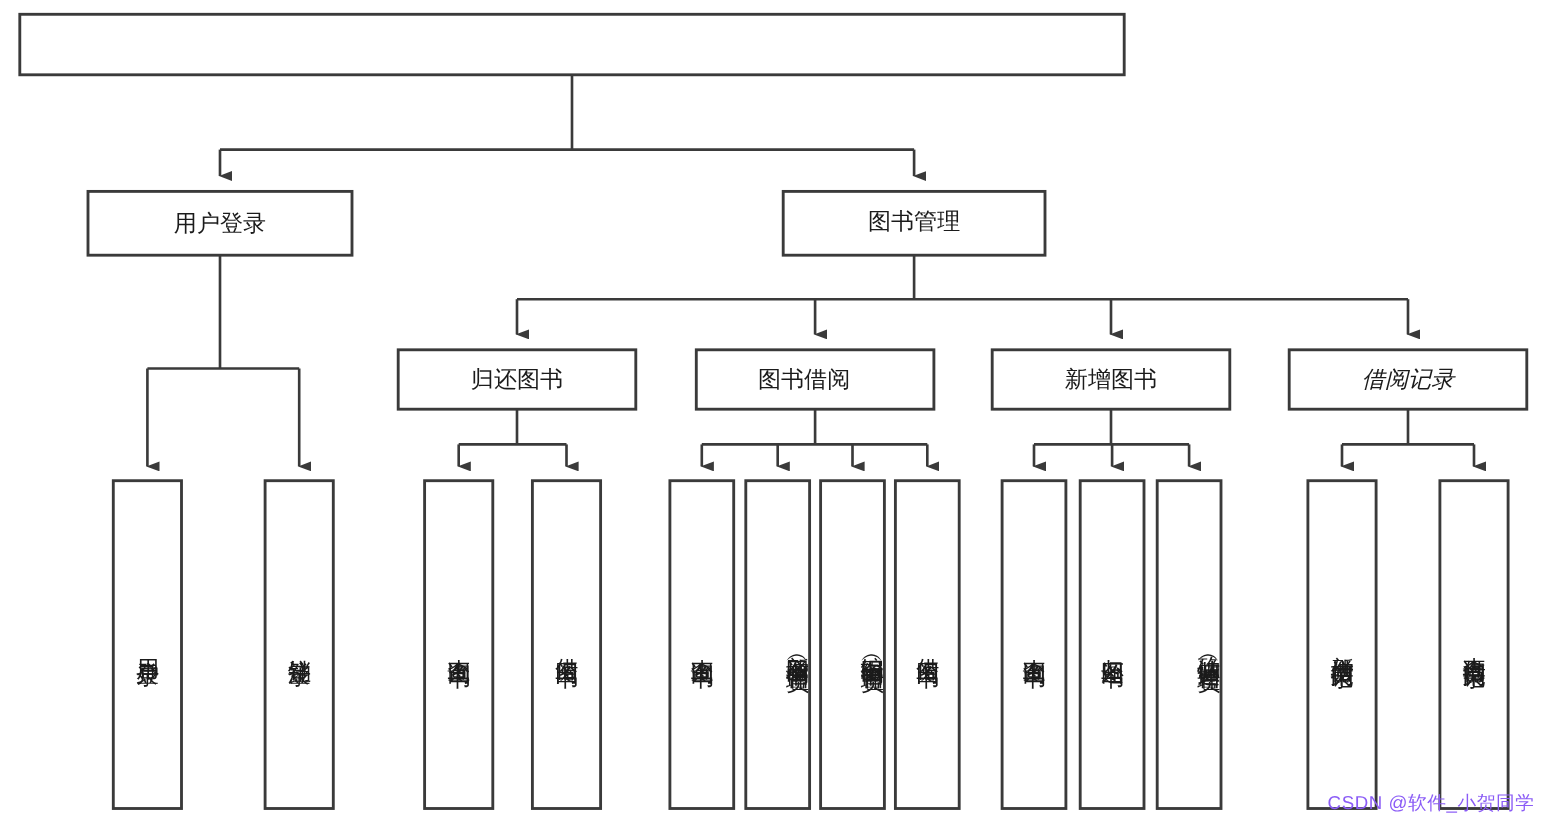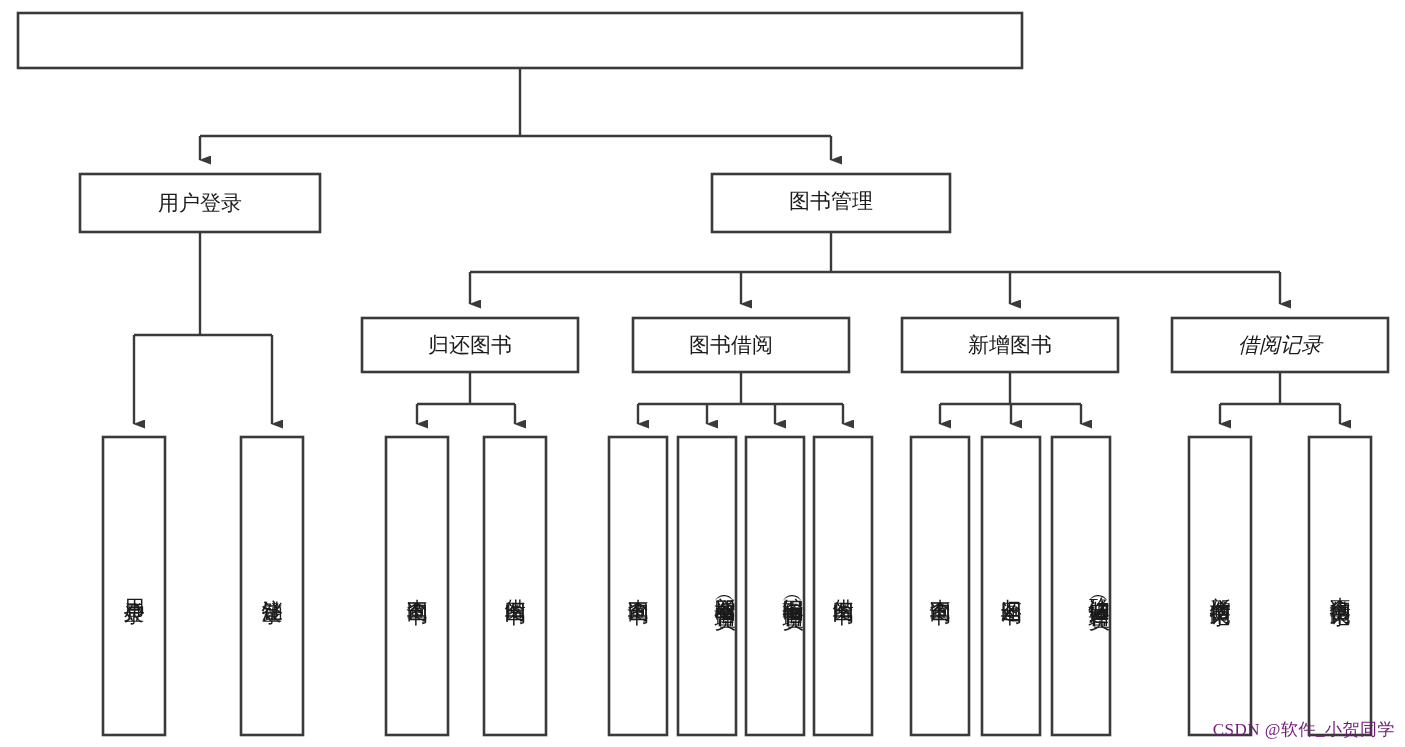--- a/index.html
+++ b/index.html
@@ -38,22 +38,22 @@
     fill: none;
   }
   .edge-arrow {
     fill: #3a3a3a;
     stroke: none;
   }
   .watermark {
     position: absolute;
     right: 10px;
     bottom: 6px;
-    color: #701a75;
-    font-family: Liberation Serif, serif;
+    color: #8b5cf6;
+    font-family: Liberation Sans, sans-serif;
     font-size: 17px;
     letter-spacing: 0.5px;
     white-space: nowrap;
     user-select: none;
   }
   .vlabel-wrap {
     position: absolute;
     writing-mode: vertical-rl;
     text-orientation: upright;
     font-family: "DejaVu Sans", "Liberation Sans", sans-serif;

